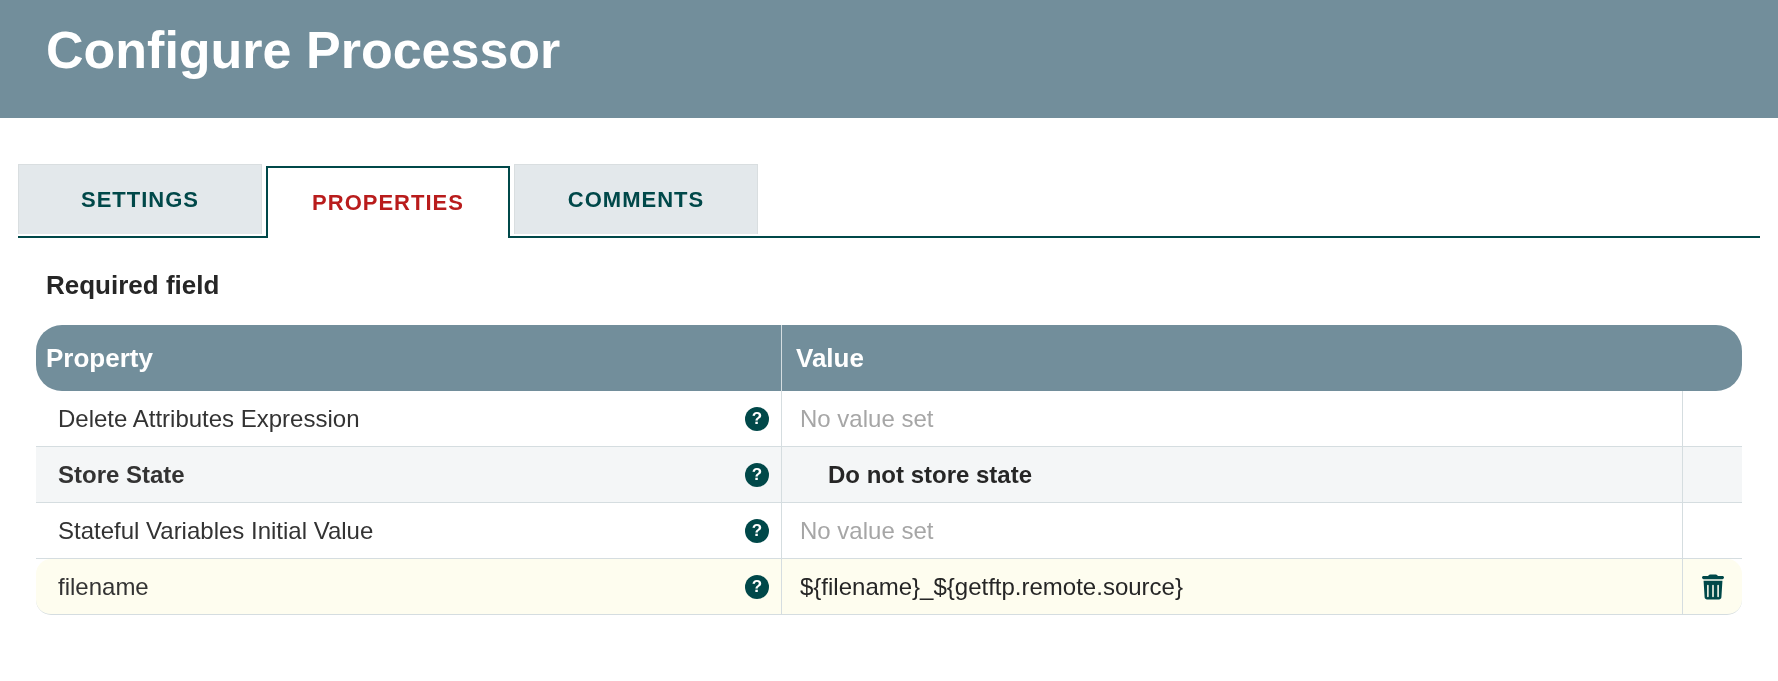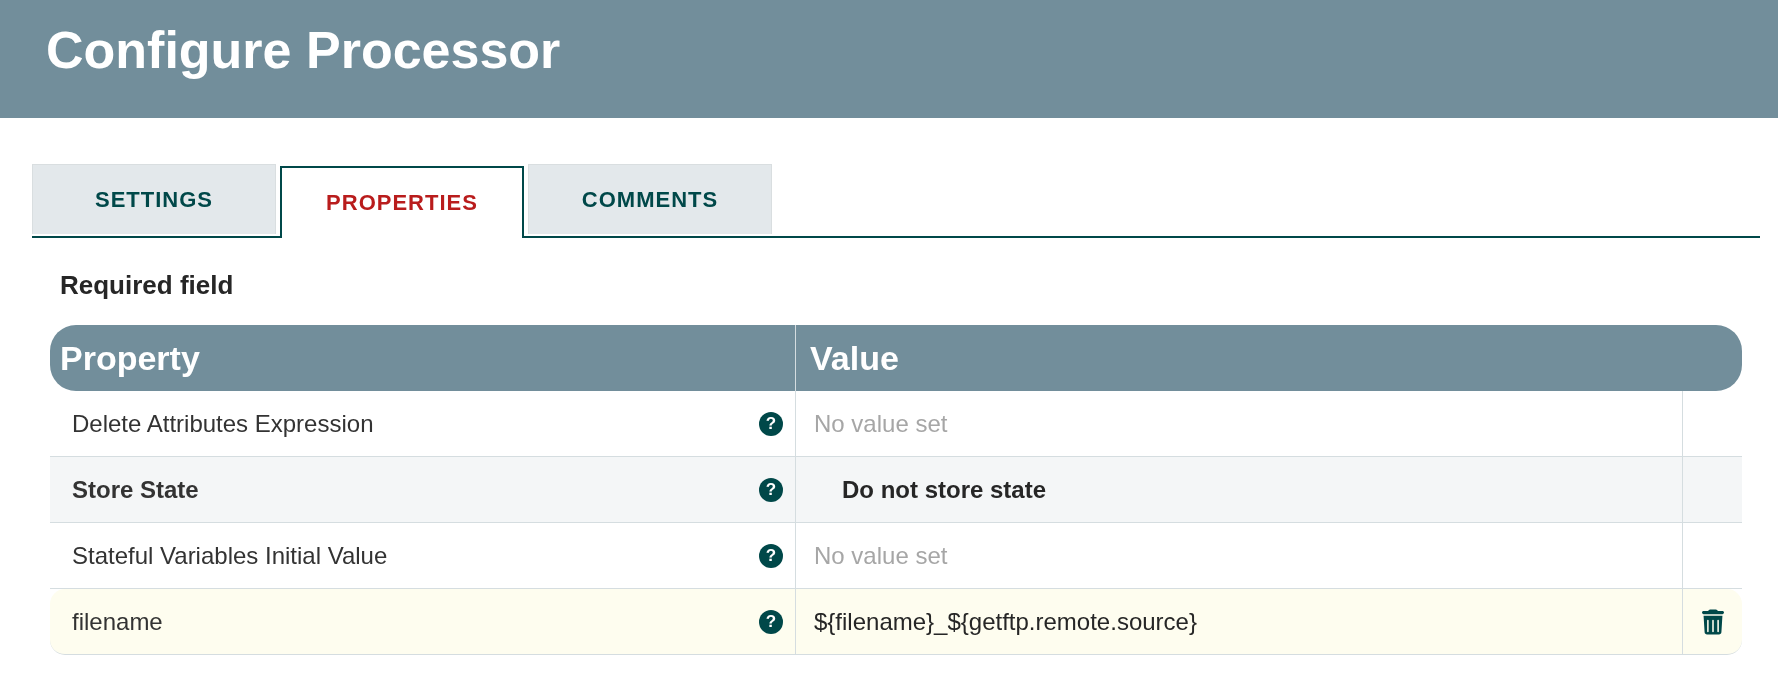--- a/index.html
+++ b/index.html
@@ -13,21 +13,21 @@
     background: #728e9b;
     padding: 20px 26px 38px 26px;
   }
   .header h1 {
     color: #fff;
     font-size: 52px;
     font-weight: 700;
     margin-left: 20px;
   }
   .tab-area {
-    padding: 46px 18px 0 32px;
+    padding: 46px 18px 0 18px;
   }
   .tabs {
     display: flex;
     border-bottom: 2px solid #004849;
   }
   .tab {
     width: 244px;
     height: 70px;
     display: flex;
     align-items: center;
@@ -58,30 +58,30 @@
     margin: 32px 0 24px 28px;
   }
   .table {
     margin: 0 18px;
   }
   .thead {
     display: flex;
     background: #728e9b;
     color: #fff;
     font-weight: 700;
-    font-size: 34px;
+    font-size: 26px;
     height: 66px;
     align-items: center;
     border-radius: 26px;
   }
   .thead .col-prop { width: 746px; padding-left: 10px; }
   .thead .col-val { flex: 1; padding-left: 14px; }
   .row {
     display: flex;
-    height: 66px;
+    height: 56px;
     align-items: center;
     border-bottom: 1px solid #d5dde0;
     font-size: 24px;
     justify-content: space-between;
   }
   .row.alt { background: #f4f6f7; gap: 28px; }
   .row.highlight { background: #fefdef; border-radius: 15px; }
   .col-prop {
     width: 746px;
     padding-left: 22px;

